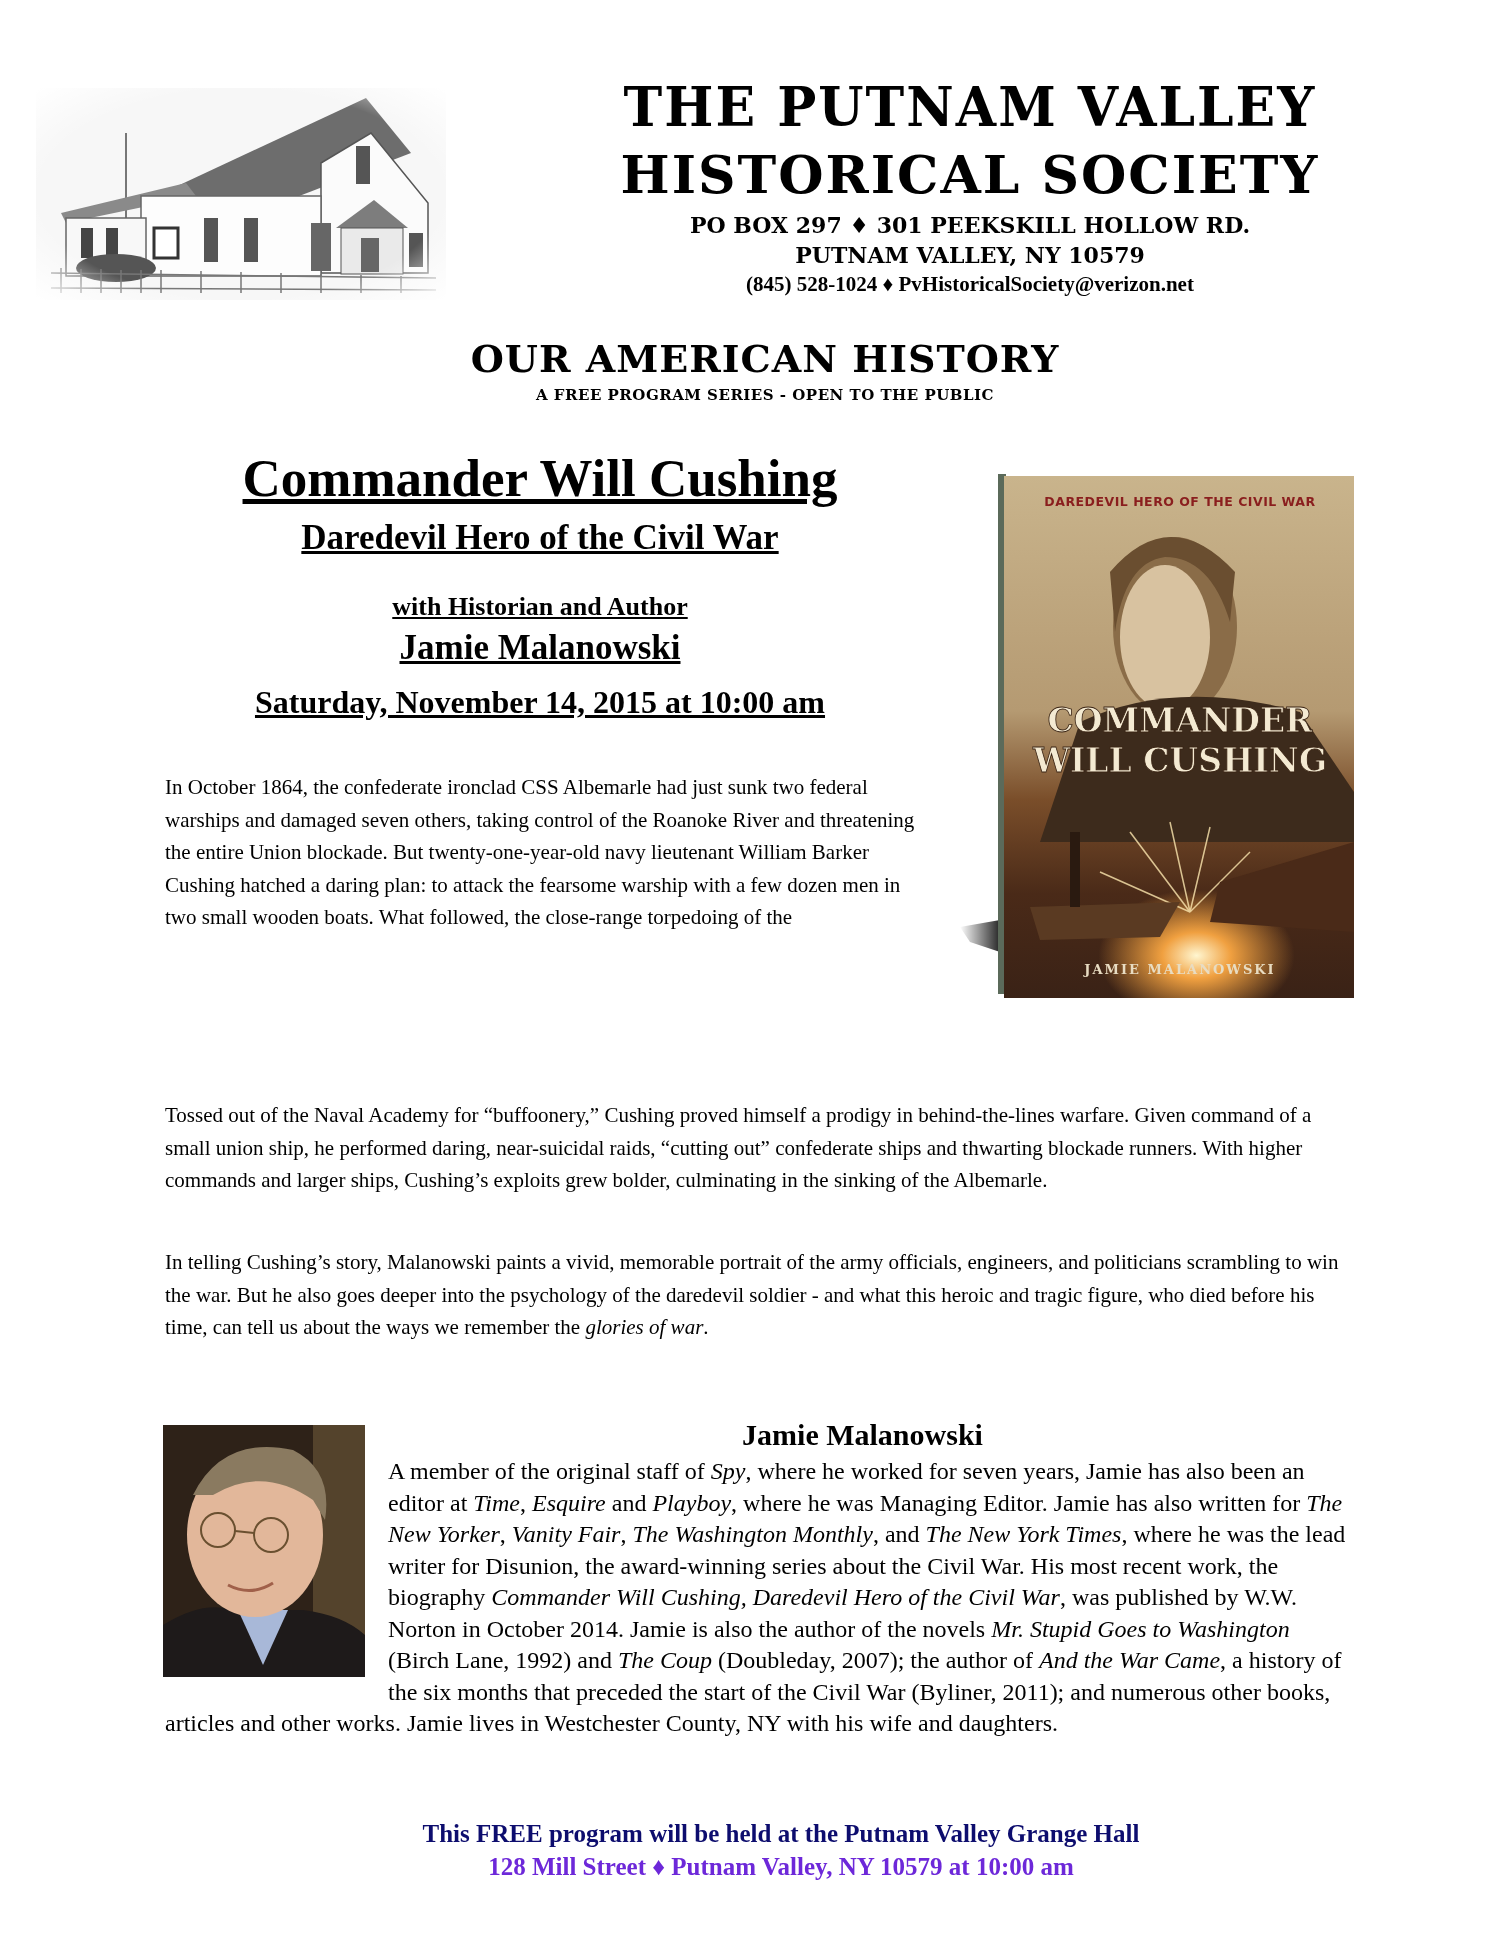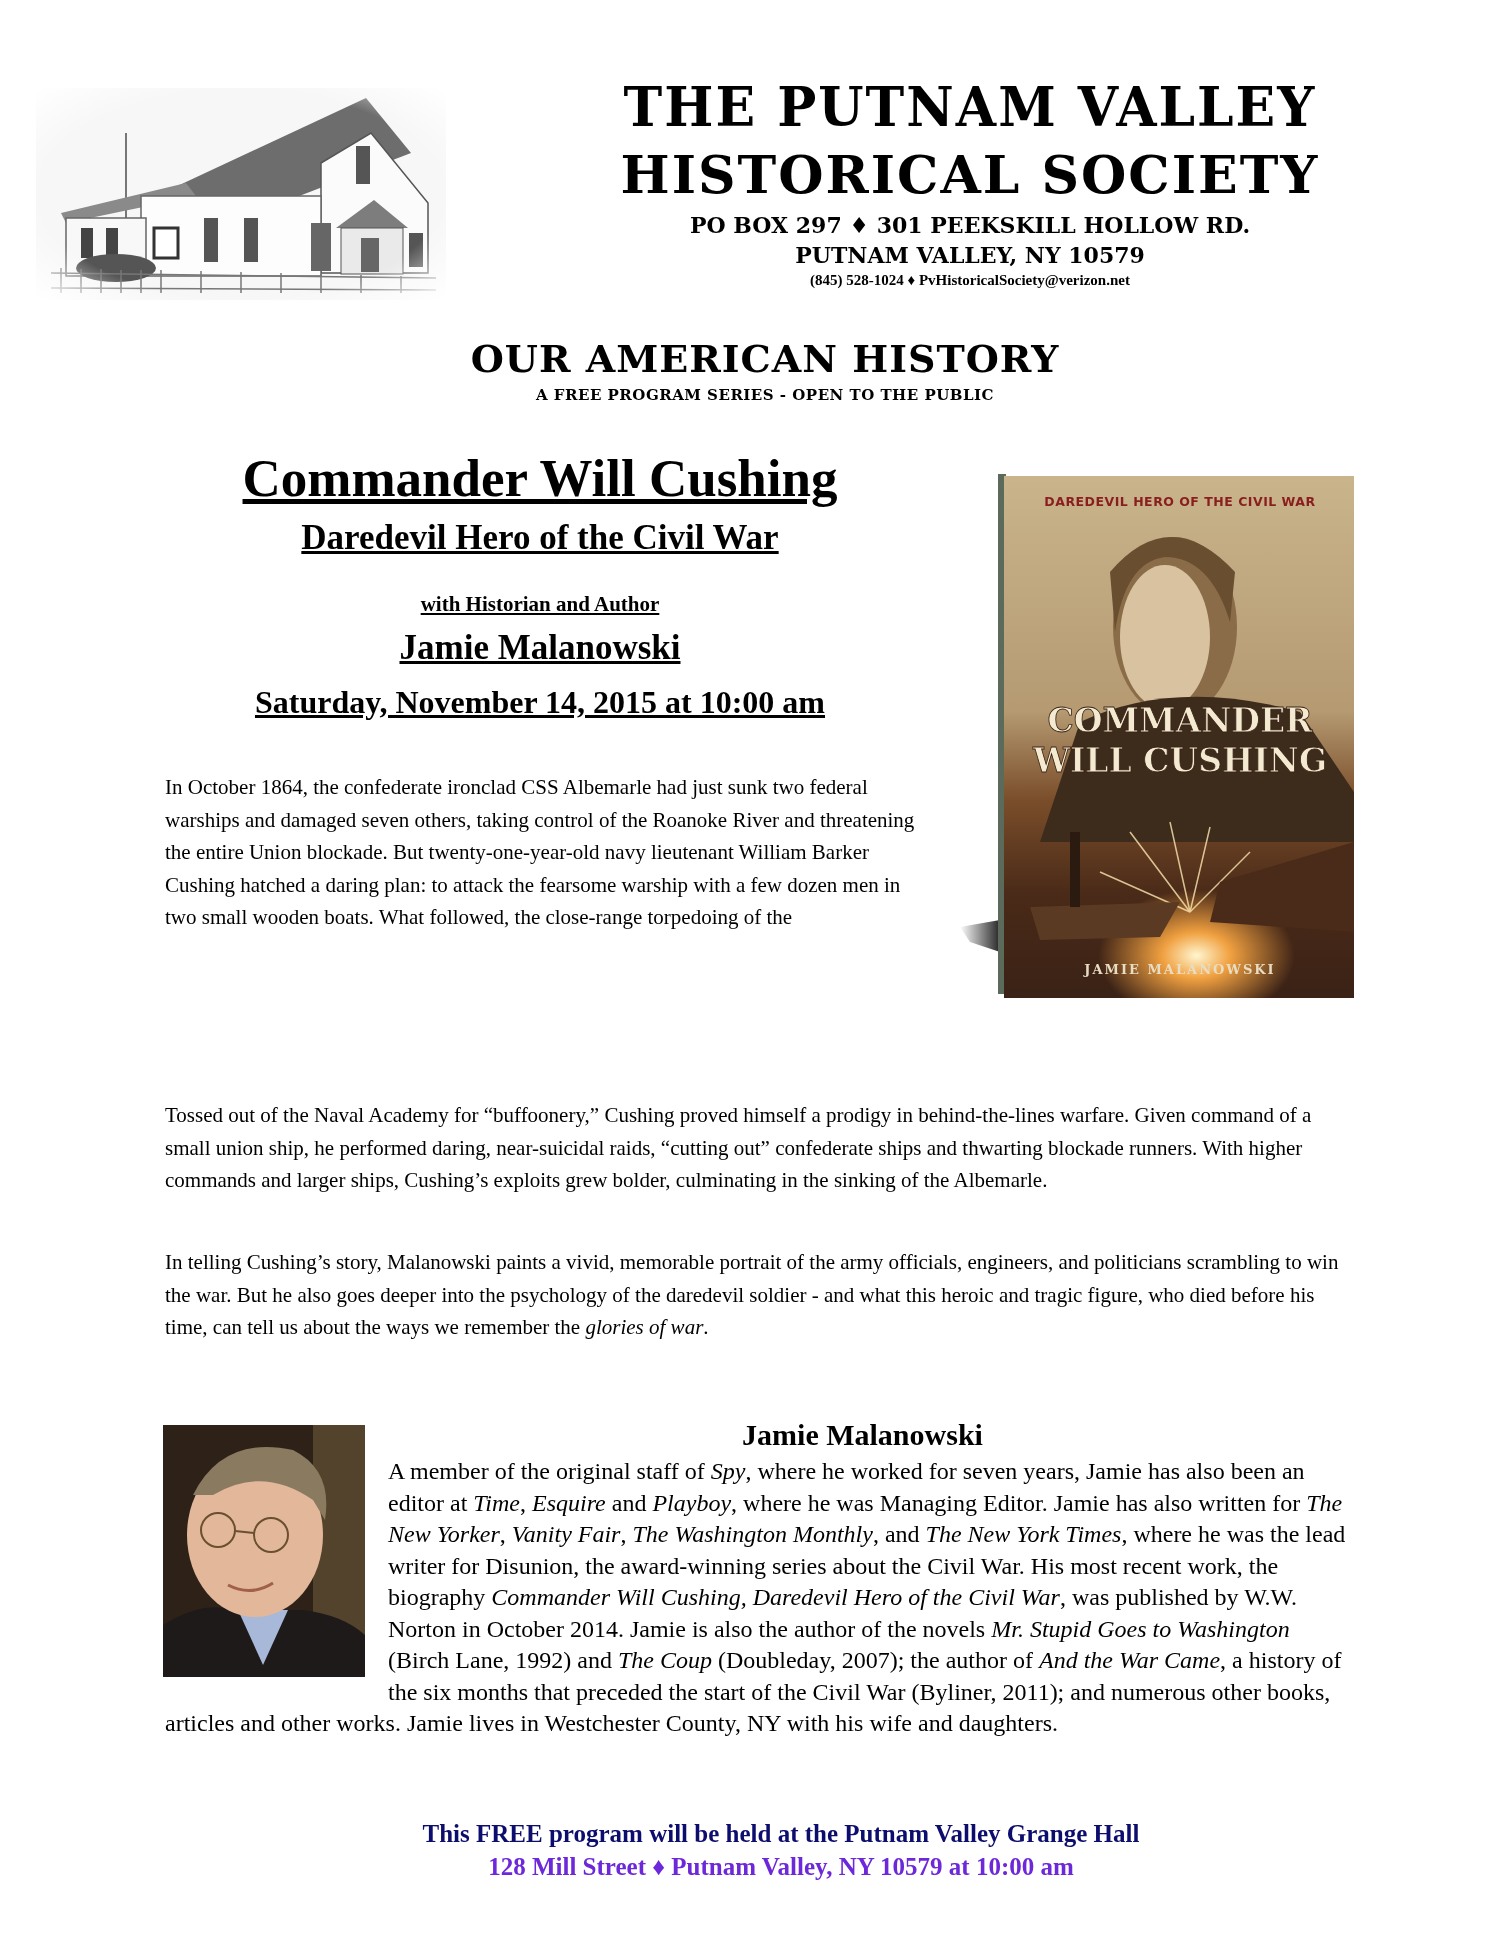--- a/index.html
+++ b/index.html
@@ -7,30 +7,30 @@
          font-family:"Liberation Serif", "DejaVu Serif", serif; color:#000; }
   .abs { position:absolute; }
 
   
   #house { left:36px; top:88px; width:410px; height:212px; }
   .hdr { left:470px; width:1000px; text-align:center; font-family:"DejaVu Serif", serif; font-weight:bold; white-space:nowrap; }
   #org1 { top:76px; font-size:52px; letter-spacing:2px; transform:scaleY(1.05); }
   #org2 { top:144px; font-size:52px; letter-spacing:2px; }
   #addr1 { top:212px; font-size:22px; }
   #addr2 { top:242px; font-size:22px; }
-  #addr3 { top:272px; font-size:15px; font-family:"Liberation Serif", serif; font-weight:bold; }
+  #addr3 { top:272px; font-size:21px; font-family:"Liberation Serif", serif; font-weight:bold; }
 
   #series { left:150px; width:1230px; top:336px; text-align:center; font-family:"DejaVu Serif", serif; font-weight:bold; font-size:38px; letter-spacing:1px; }
   #series-sub { left:150px; width:1230px; top:386px; text-align:center; font-family:"DejaVu Serif", serif; font-weight:bold; font-size:15px; letter-spacing:0.5px; }
 
   
   .hc { left:150px; width:780px; text-align:center; font-weight:bold; white-space:nowrap;text-decoration:underline; }
   #ev-title { top:448px; font-size:53px; }
   #ev-sub { top:518px; font-size:35px; }
-  #ev-with { top:592px; font-size:21px;text-align:center; }
+  #ev-with { top:592px; font-size:26px;text-align:center; }
   #ev-author { top:628px; font-size:35px; }
   #ev-date { top:684px; font-size:32px; }
 
   
   #book { left:960px; top:462px; width:400px; height:540px; }
 
   
   .para { left:165px; font-size:21px; line-height:32.5px; }
   #p1 { top:771px; width:1185px; }
   #p1 .narrow { display:block; width:770px; }

